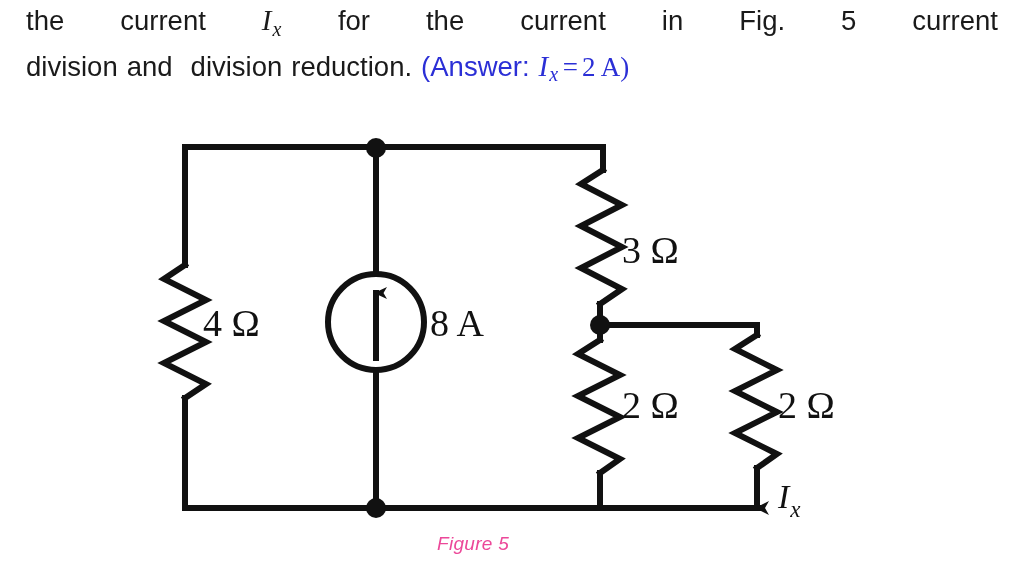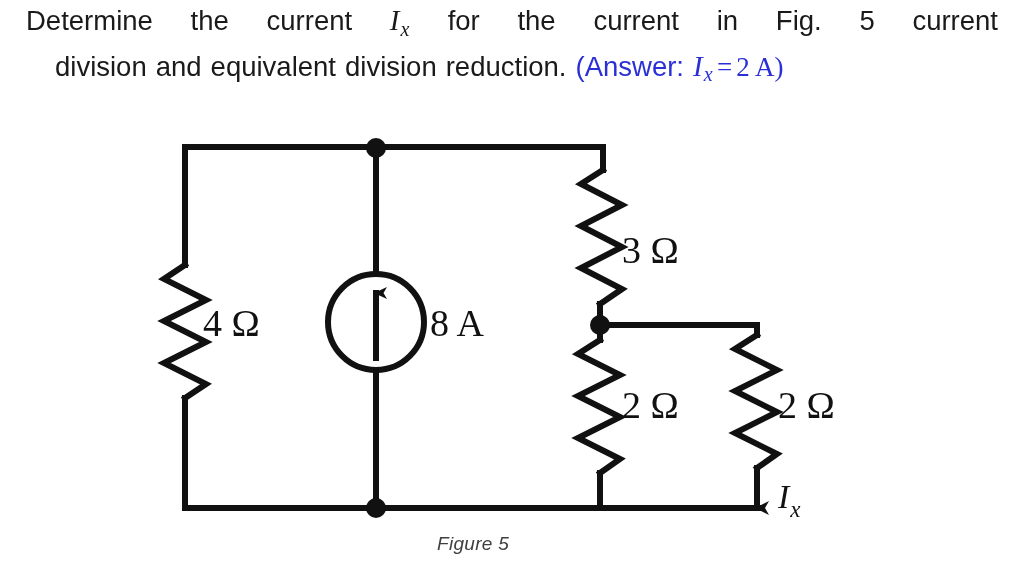--- a/index.html
+++ b/index.html
@@ -29,21 +29,20 @@
     font-size: 27.5px;
     line-height: 37px;
     white-space: nowrap;
     color: #1a1a1a;
   }
   .stmt-line.justify {
     justify-content: space-between;
   }
   .stmt-line.flow {
     justify-content: flex-start;
-    margin-left: 29px;
   }
   .word { display: inline-block; }
   .sp { display: inline-block; width: 9px; }
 
   
   .mathvar {
     font-family: "Liberation Serif", serif;
     font-style: italic;
     font-size: 29px;
     letter-spacing: 0.5px;
@@ -97,49 +96,47 @@
     font-size: 23px;
   }
 
   #figure-caption {
     position: absolute;
     left: 437px;
     top: 533px;
     font-family: "Liberation Sans", sans-serif;
     font-style: italic;
     font-size: 19px;
-    color: #404040;
+    color: #ec4899;
     letter-spacing: 0.3px;
   }
 </style>
 </head>
 <body>
 
 <div id="problem-statement">
 
   <div class="stmt-line justify">
-    <span class="word">Determine</span>
     <span class="word">the</span>
     <span class="word">current</span>
     <span class="mathvar"><span>I</span><span class="sub">x</span></span>
     <span class="word">for</span>
     <span class="word">the</span>
     <span class="word">current</span>
     <span class="word">in</span>
     <span class="word">Fig.</span>
     <span class="word">5</span>
     <span class="word">current</span>
   </div>
 
   <div class="stmt-line flow">
     <span class="word">division</span>
       <span class="sp"></span>
     <span class="word">and</span>
       <span class="sp"></span>
-    <span class="word">equivalent</span>
       <span class="sp"></span>
     <span class="word">division</span>
       <span class="sp"></span>
     <span class="word">reduction.</span>
       <span class="sp"></span>
     <span class="answer"><span class="word">(Answer:</span><span class="sp"></span><span class="mathvar"><span>I</span><span class="sub">x</span></span><span class="eqsign">=</span><span class="ansnum">2 A)</span></span>
   </div>
 
 </div>
 

